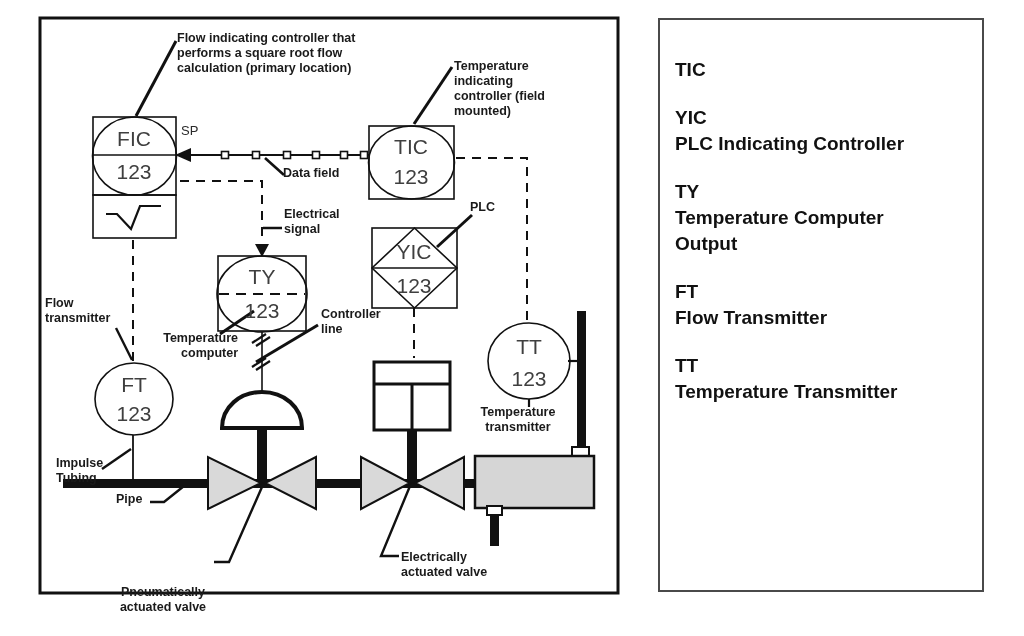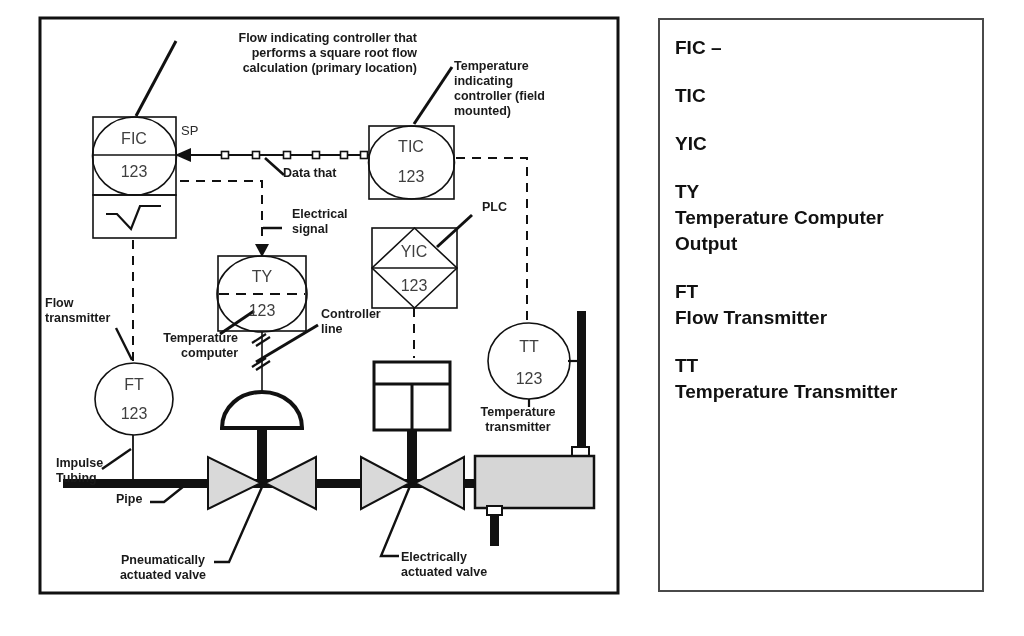--- a/index.html
+++ b/index.html
@@ -1,20 +1,20 @@
 <!DOCTYPE html>
 <html><head>
 <meta charset="utf-8">
 <style>
   html,body{margin:0;padding:0;background:#ffffff;}
   .stage{position:relative;width:1024px;height:636px;background:#ffffff;overflow:hidden;
          font-family:"Liberation Sans",sans-serif;}
   .note{position:absolute;font-size:12.5px;font-weight:bold;color:#1a1a1a;line-height:15px;
         white-space:pre-line;}
-  .itag{position:absolute;width:64px;text-align:center;font-size:16px;font-weight:400;
+  .itag{position:absolute;width:64px;text-align:center;font-size:21px;font-weight:400;
         color:#3f3f3f;line-height:20px;height:20px;}
   .sp{position:absolute;font-size:13px;font-weight:400;color:#2a2a2a;line-height:18px;}
   .legend{position:absolute;left:658px;top:18px;width:326px;height:574px;
           border:2px solid #4a4a4a;box-sizing:border-box;padding:15px 10px 0 15px;}
   .legend-item{margin-bottom:22px;}
   .legend-abbr,.legend-desc{font-size:19px;font-weight:bold;color:#111;line-height:26px;
           white-space:pre-line;}
   svg{position:absolute;left:0;top:0;}
 </style>
 </head>
@@ -126,42 +126,42 @@
       <line x1="220" y1="334" x2="254" y2="311" stroke-width="3"></line>
       <line x1="318" y1="325" x2="256" y2="362" stroke-width="3"></line>
       <line x1="116" y1="328" x2="132" y2="360" stroke-width="2.4"></line>
       <line x1="102" y1="469" x2="131" y2="449" stroke-width="2.4"></line>
       <polyline points="150,502 164,502 184,486" stroke-width="2.4"></polyline>
       <polyline points="214,562 229,562 262,487" stroke-width="2.4"></polyline>
       <polyline points="399,556 381,556 410,486" stroke-width="2.4"></polyline>
     </g>
   </svg>
 
-  <div class="note" style="left:177px;top:31px;width:240px;text-align:right;">Flow indicating controller that
+  <div class="note" style="left:177px;top:31px;width:240px;">Flow indicating controller that
 performs a square root flow
 calculation (primary location)</div>
   <div class="note" style="left:454px;top:59px;width:130px;">Temperature
 indicating
 controller (field
 mounted)</div>
   <div class="sp" style="left:181px;top:122px;">SP</div>
-  <div class="note" style="left:283px;top:166px;">Data that</div>
-  <div class="note" style="left:284px;top:207px;margin-left:8px;">Electrical
+  <div class="note" style="left:283px;top:166px;">Data field</div>
+  <div class="note" style="left:284px;top:207px;">Electrical
 signal</div>
-  <div class="note" style="left:470px;top:200px;margin-left:12px;">PLC</div>
+  <div class="note" style="left:470px;top:200px;">PLC</div>
   <div class="note" style="left:139px;top:331px;width:99px;text-align:right;">Temperature
 computer</div>
   <div class="note" style="left:321px;top:307px;">Controller
 line</div>
   <div class="note" style="left:45px;top:296px;width:83px;text-align:left;">Flow
 transmitter</div>
   <div class="note" style="left:56px;top:456px;">Impulse
 Tubing</div>
   <div class="note" style="left:116px;top:492px;">Pipe</div>
-  <div class="note" style="left:108px;top:553px;width:110px;text-align:center;">Pneumatically
+  <div class="note" style="left:108px;top:585px;width:110px;text-align:center;">Pneumatically
 actuated valve</div>
   <div class="note" style="left:401px;top:550px;">Electrically
 actuated valve</div>
   <div class="note" style="left:466px;top:405px;width:104px;text-align:center;">Temperature
 transmitter</div>
 
   <div class="itag" style="left:102px;top:129px;">FIC</div>
   <div class="itag" style="left:102px;top:162px;">123</div>
   <div class="itag" style="left:379px;top:137px;">TIC</div>
   <div class="itag" style="left:379px;top:167px;">123</div>
@@ -169,27 +169,27 @@
   <div class="itag" style="left:230px;top:301px;">123</div>
   <div class="itag" style="left:382px;top:242px;">YIC</div>
   <div class="itag" style="left:382px;top:276px;">123</div>
   <div class="itag" style="left:102px;top:375px;">FT</div>
   <div class="itag" style="left:102px;top:404px;">123</div>
   <div class="itag" style="left:497px;top:337px;">TT</div>
   <div class="itag" style="left:497px;top:369px;">123</div>
 
   <div class="legend">
     <div class="legend-item">
-      <div class="legend-abbr">FIC –</div>
     </div>
     <div class="legend-item">
       <div class="legend-abbr">TIC</div>
     </div>
     <div class="legend-item">
       <div class="legend-abbr">YIC</div>
+      <div class="legend-desc">PLC Indicating Controller</div>
     </div>
     <div class="legend-item">
       <div class="legend-abbr">TY</div>
       <div class="legend-desc">Temperature Computer
 Output</div>
     </div>
     <div class="legend-item">
       <div class="legend-abbr">FT</div>
       <div class="legend-desc">Flow Transmitter</div>
     </div>

